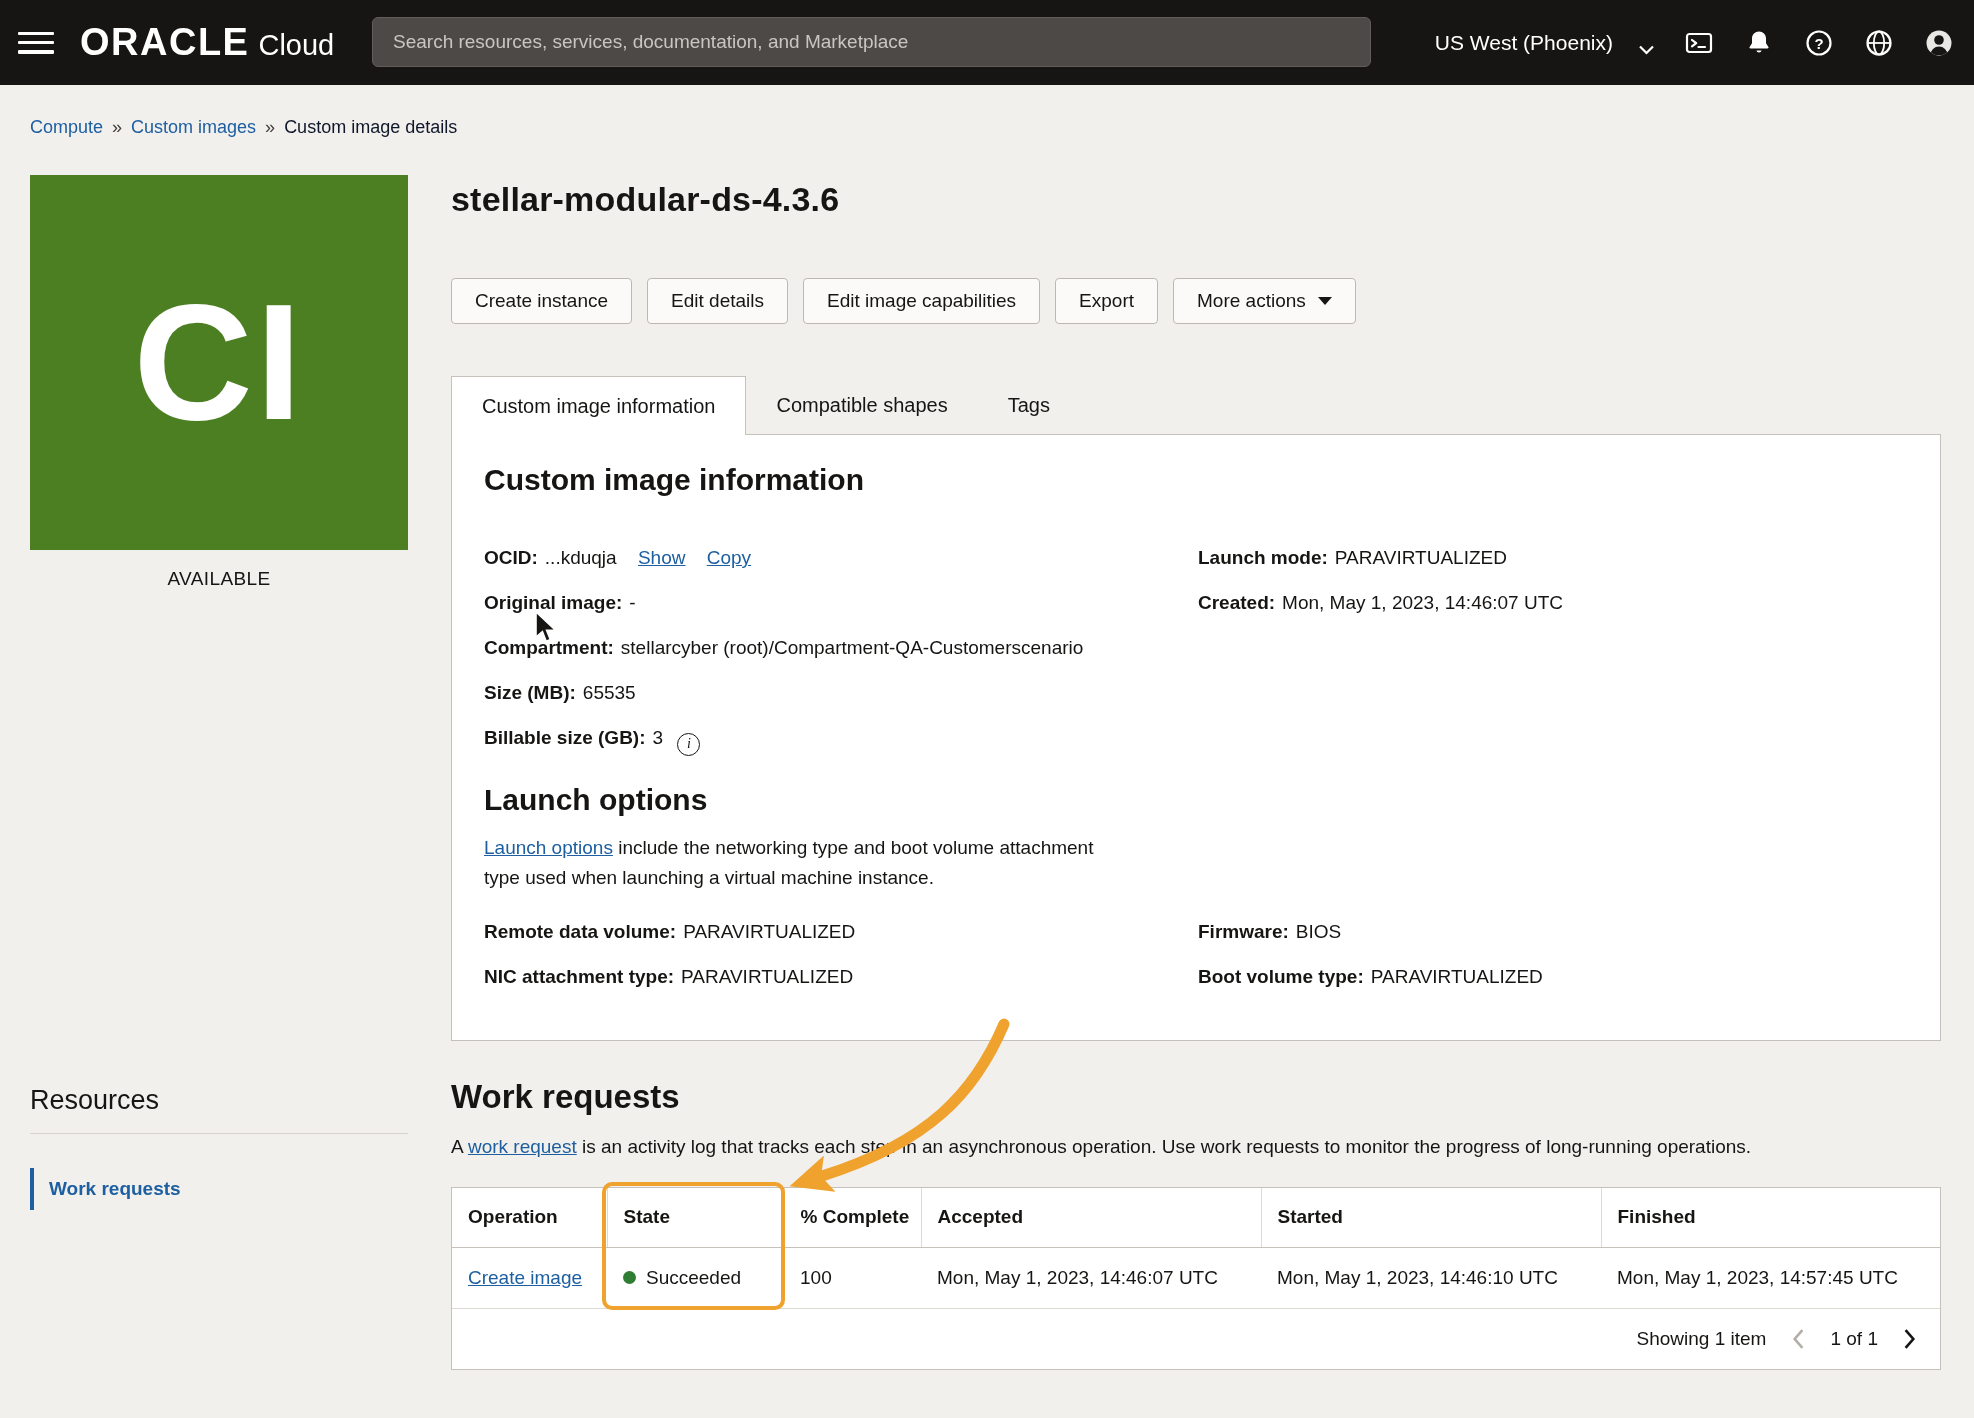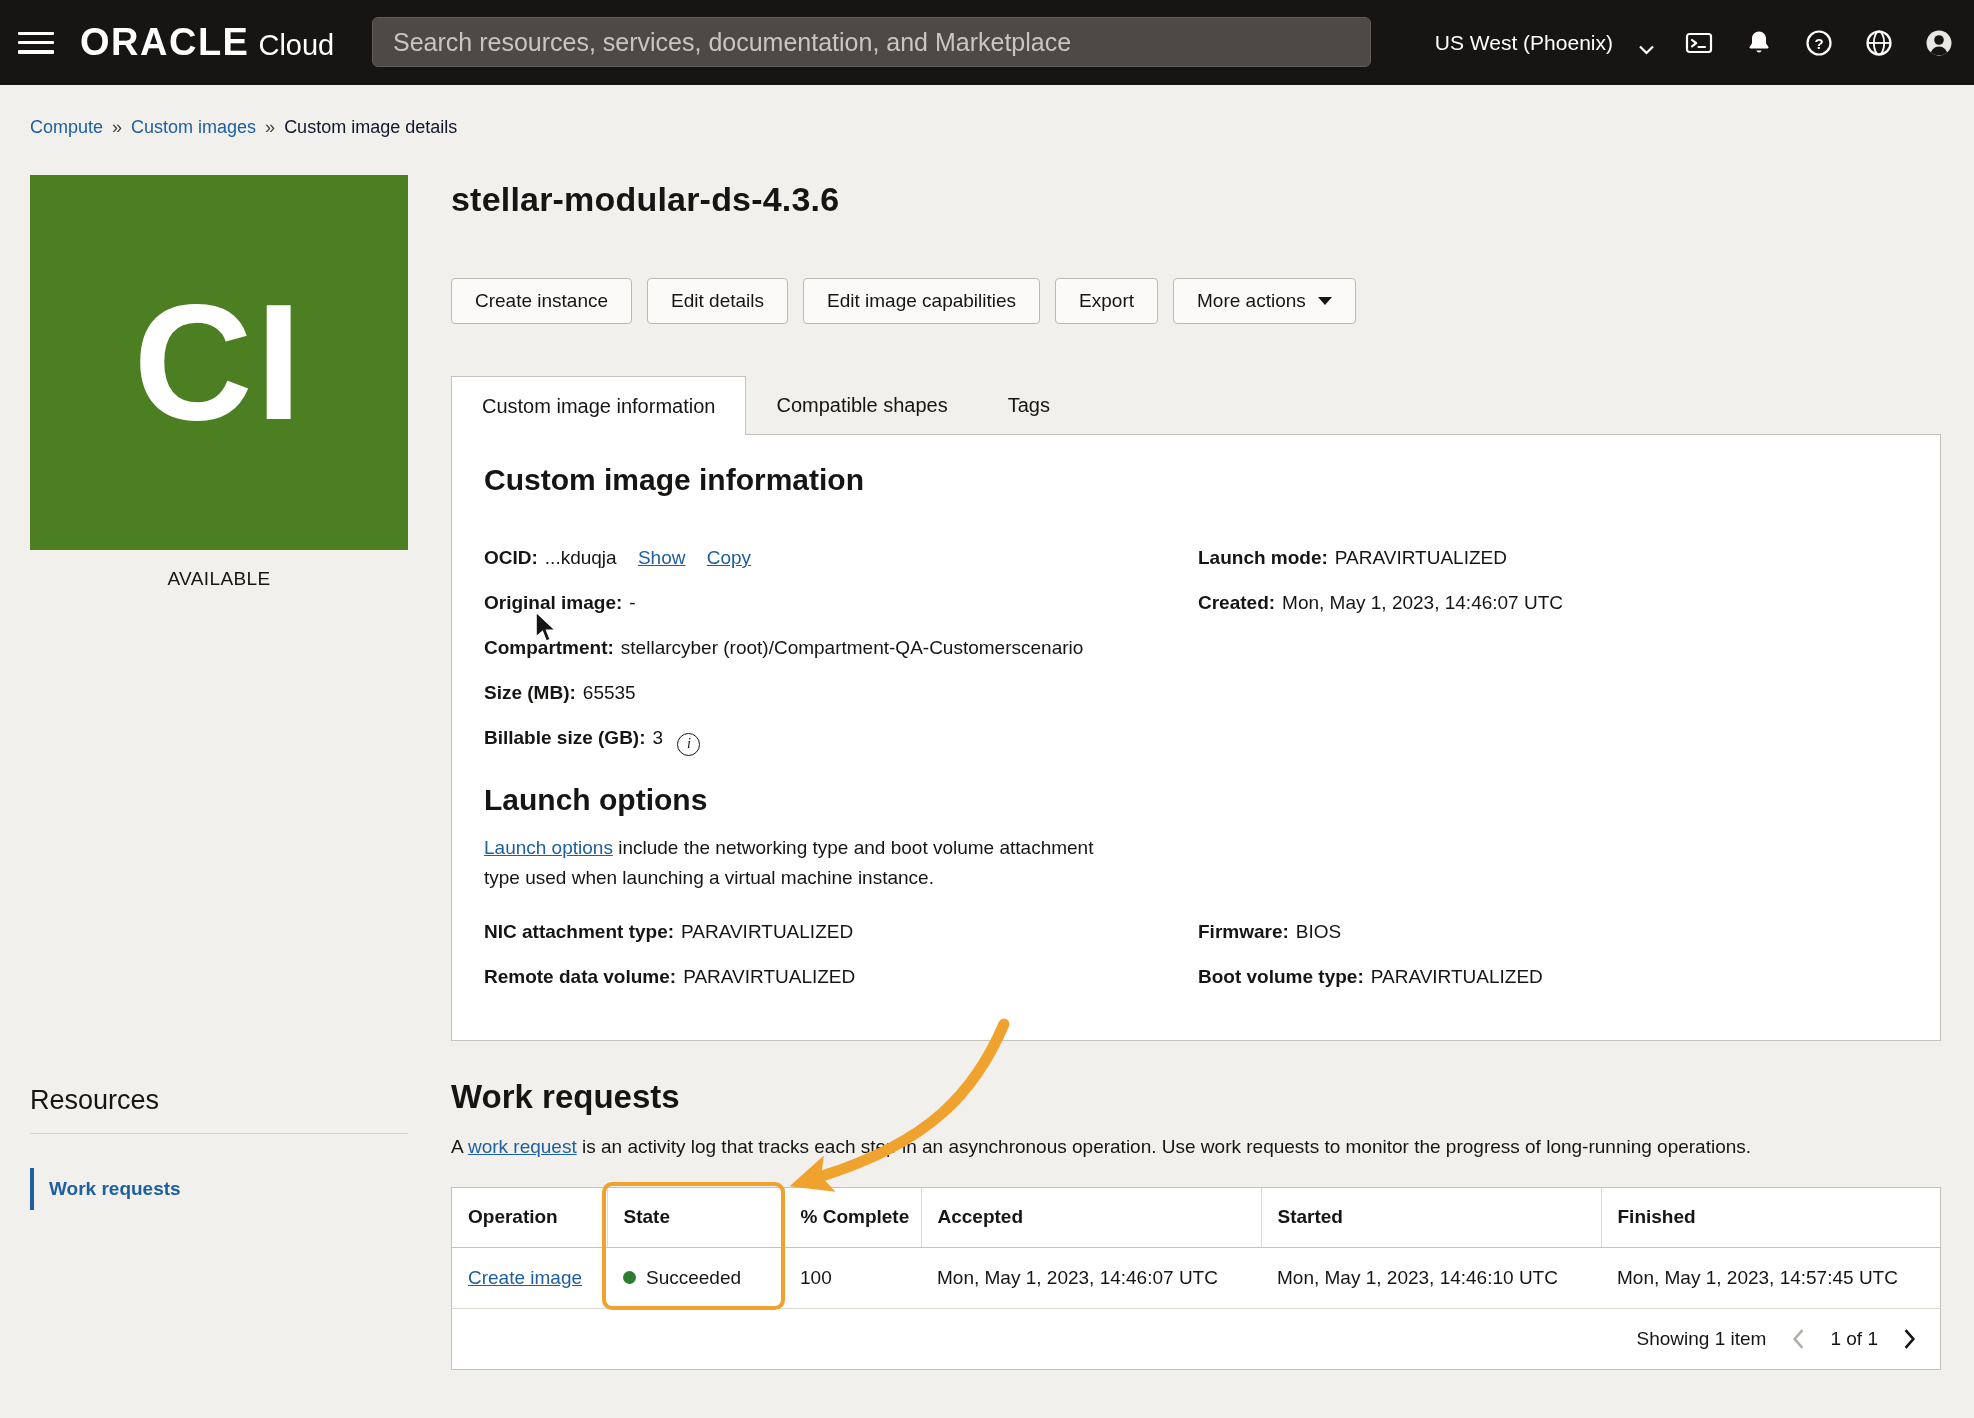--- a/index.html
+++ b/index.html
@@ -16,21 +16,21 @@
   
   .topbar { position:absolute; top:0; left:0; width:1974px; height:85px; background:#161513; display:flex; align-items:center; z-index:10; }
   .hamburger { margin-left:18px; width:36px; height:26px; display:flex; flex-direction:column; justify-content:space-between; cursor:pointer; padding:2px 0; }
   .hamburger div { height:3.5px; background:#fff; border-radius:1px; }
   .brand { margin-left:26px; display:flex; align-items:baseline; color:#fff; cursor:pointer; white-space:nowrap; }
   .brand .oracle { font-weight:700; font-size:38px; letter-spacing:1.5px; }
   .brand .cloud { font-weight:400; font-size:29px; margin-left:9px; }
   .search-wrap { position:absolute; left:372px; top:17px; width:999px; height:50px; }
   .search-input {
     width:100%; height:100%; background:#4c4946; border:1px solid #605d5a; border-radius:6px;
-    color:#5eead4; font-size:25px; padding:0 20px; font-family:"Liberation Sans",sans-serif; outline:none;
+    color:#5eead4; font-size:19px; padding:0 20px; font-family:"Liberation Sans",sans-serif; outline:none;
   }
   .search-input::placeholder { color:#c9c6c2; opacity:1; }
   .topbar-right { position:absolute; right:20px; top:0; height:85px; display:flex; align-items:center; gap:30px; }
   .region { color:#fff; font-size:21px; display:flex; align-items:flex-end; gap:26px; cursor:pointer; white-space:nowrap; }
   .tb-icon { width:30px; height:30px; cursor:pointer; display:block; }
 
   
   .breadcrumb { position:absolute; left:30px; top:117px; font-size:18px; display:flex; gap:9px; align-items:center; }
   .breadcrumb a { color:#1d5fa0; text-decoration:none; cursor:pointer; }
   .breadcrumb .sep { color:#44413d; }
@@ -212,24 +212,24 @@
     </div>
   </div>
 
   <h2 class="p-h2-2">Launch options</h2>
   <div class="launch-desc">
     <a class="lnk">Launch options</a><span> include the networking type and boot volume attachment type used when launching a virtual machine instance.</span>
   </div>
 
   <div class="col" style="left:32px; top:474px;">
     <div class="row">
+      <span class="lbl">Remote data volume:</span><span>PARAVIRTUALIZED</span>
+    </div>
+    <div class="row">
       <span class="lbl">NIC attachment type:</span><span>PARAVIRTUALIZED</span>
-    </div>
-    <div class="row">
-      <span class="lbl">Remote data volume:</span><span>PARAVIRTUALIZED</span>
     </div>
   </div>
   <div class="col" style="left:746px; top:474px;">
     <div class="row">
       <span class="lbl">Firmware:</span><span>BIOS</span>
     </div>
     <div class="row">
       <span class="lbl">Boot volume type:</span><span>PARAVIRTUALIZED</span>
     </div>
   </div>

